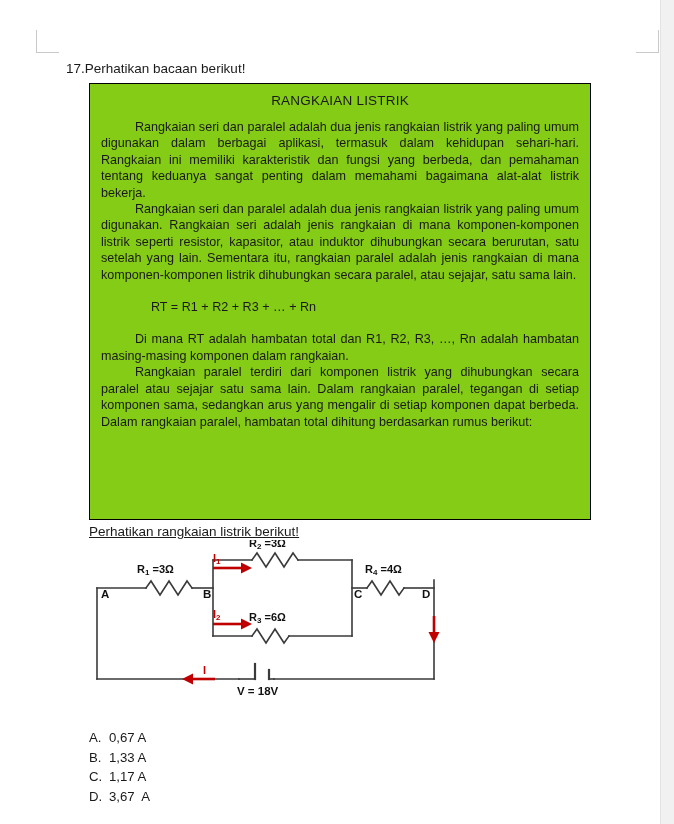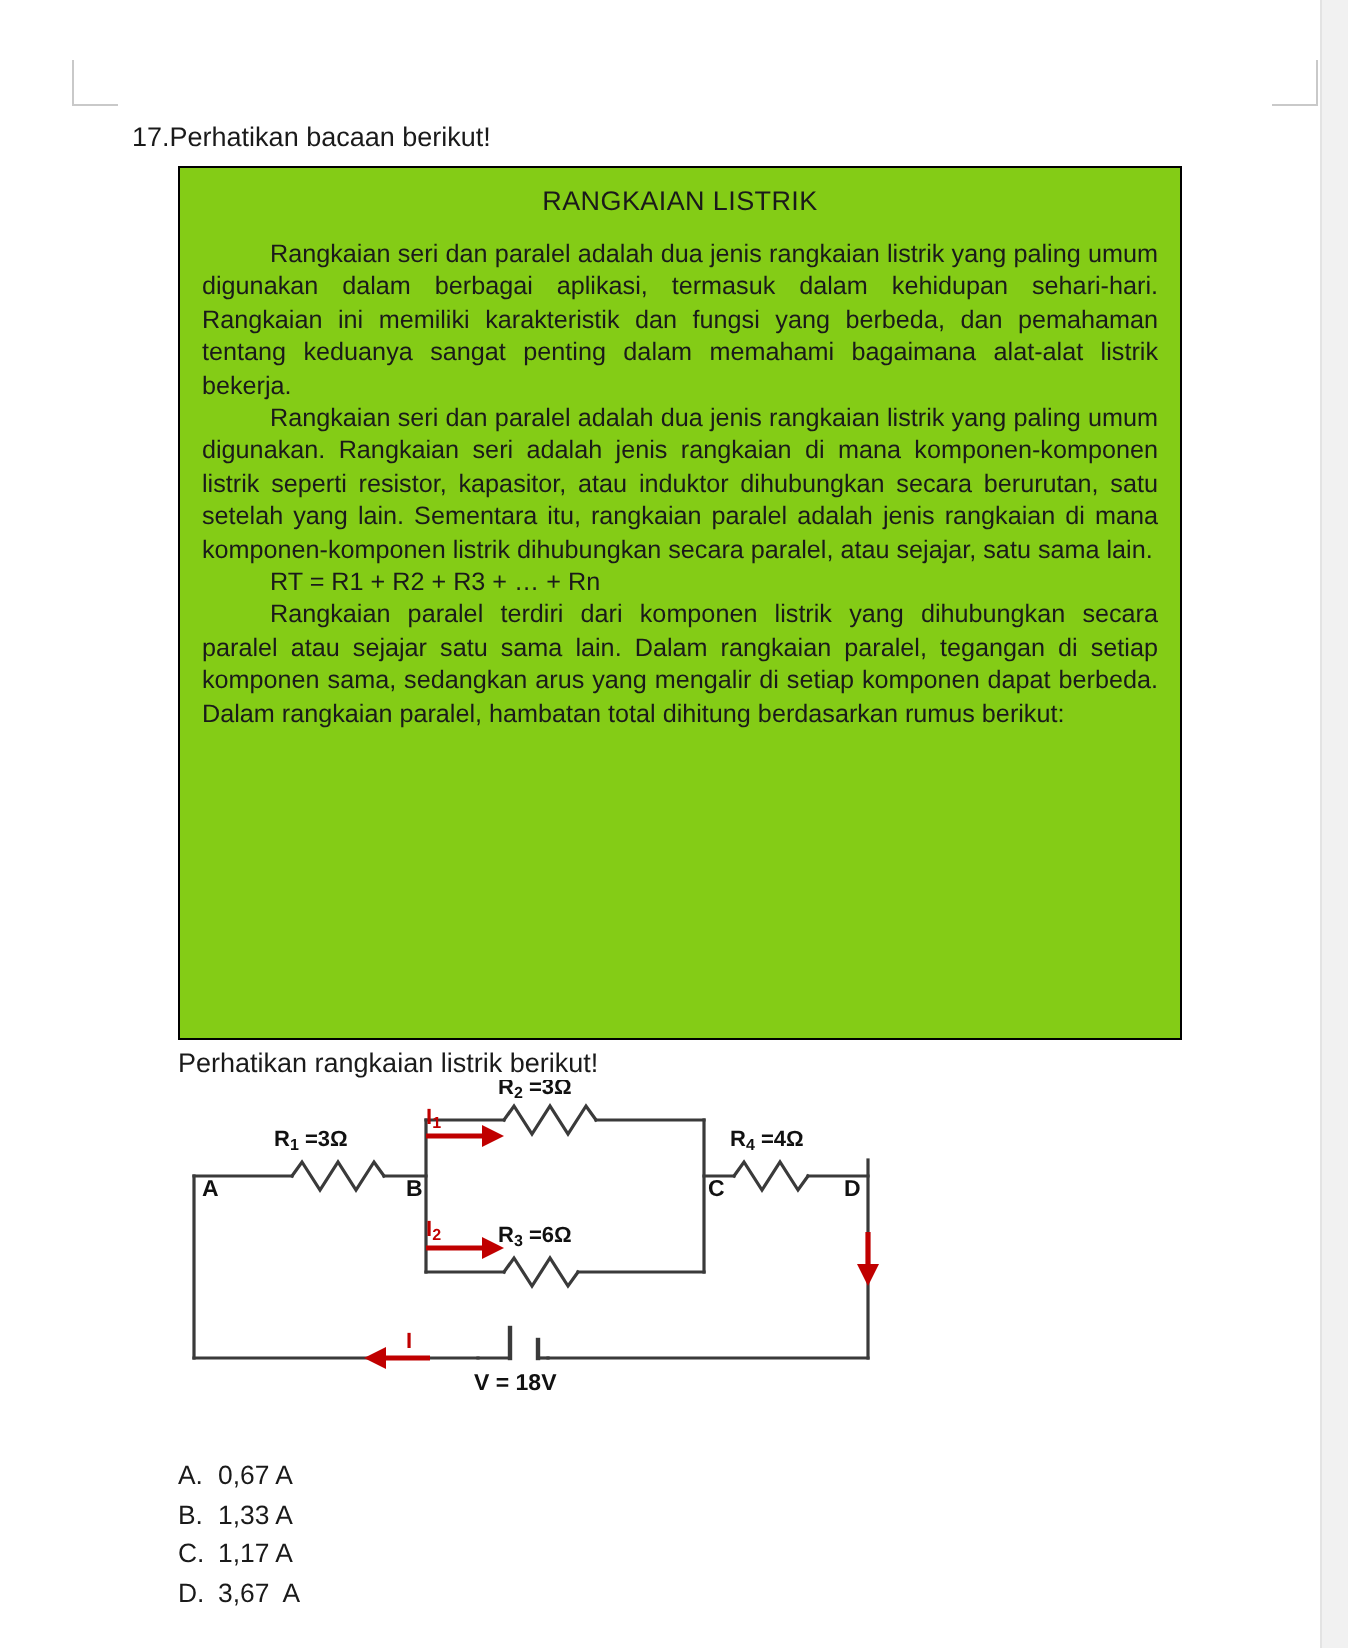--- a/index.html
+++ b/index.html
@@ -84,30 +84,31 @@
     font-size: 12.6px;
     line-height: 16.4px;
     text-align: justify;
     text-indent: 34px;
     margin: 0;
     hyphens: none;
   }
   .rb-formula {
     font-size: 12.6px;
     line-height: 16.4px;
-    margin: 0;
+    margin: 16px;
     padding-left: 34px;
     text-align: left;
   }
 
   .sub-instruction {
     position: absolute;
     left: 89px; top: 523px;
     font-size: 13.5px;
     line-height: 17px;
+    text-decoration: underline;
   }
 
   
   .circuit {
     position: absolute;
     left: 89px; top: 540px;
     width: 400px;
     height: 160px;
   }
   .circuit svg { display: block; }
@@ -144,20 +145,21 @@
     <span class="qnum">17.</span>
     <span class="qnum-text">Perhatikan bacaan berikut!</span>
   </div>
 
   <div class="reading-box">
     <div class="rb-inner">
       <div class="rb-title">RANGKAIAN LISTRIK</div>
       <p class="rb-p">Rangkaian seri dan paralel adalah dua jenis rangkaian listrik yang paling umum digunakan dalam berbagai aplikasi, termasuk dalam kehidupan sehari-hari. Rangkaian ini memiliki karakteristik dan fungsi yang berbeda, dan pemahaman tentang keduanya sangat penting dalam memahami bagaimana alat-alat listrik bekerja.</p>
       <p class="rb-p">Rangkaian seri dan paralel adalah dua jenis rangkaian listrik yang paling umum digunakan. Rangkaian seri adalah jenis rangkaian di mana komponen-komponen listrik seperti resistor, kapasitor, atau induktor dihubungkan secara berurutan, satu setelah yang lain. Sementara itu, rangkaian paralel adalah jenis rangkaian di mana komponen-komponen listrik dihubungkan secara paralel, atau sejajar, satu sama lain.</p>
       <p class="rb-formula">RT = R1 + R2 + R3 + … + Rn</p>
+      <p class="rb-p">Di mana RT adalah hambatan total dan R1, R2, R3, …, Rn adalah hambatan masing-masing komponen dalam rangkaian.</p>
       <p class="rb-p">Rangkaian paralel terdiri dari komponen listrik yang dihubungkan secara paralel atau sejajar satu sama lain. Dalam rangkaian paralel, tegangan di setiap komponen sama, sedangkan arus yang mengalir di setiap komponen dapat berbeda. Dalam rangkaian paralel, hambatan total dihitung berdasarkan rumus berikut:</p>
     </div>
   </div>
 
   <div class="sub-instruction">Perhatikan rangkaian listrik berikut!</div>
 
   <div class="circuit">
     <svg width="400" height="160" viewBox="0 0 400 160" xmlns="http://www.w3.org/2000/svg">
       <g fill="none" stroke="#3a3a3a" stroke-width="1.6" stroke-linecap="square">
 

